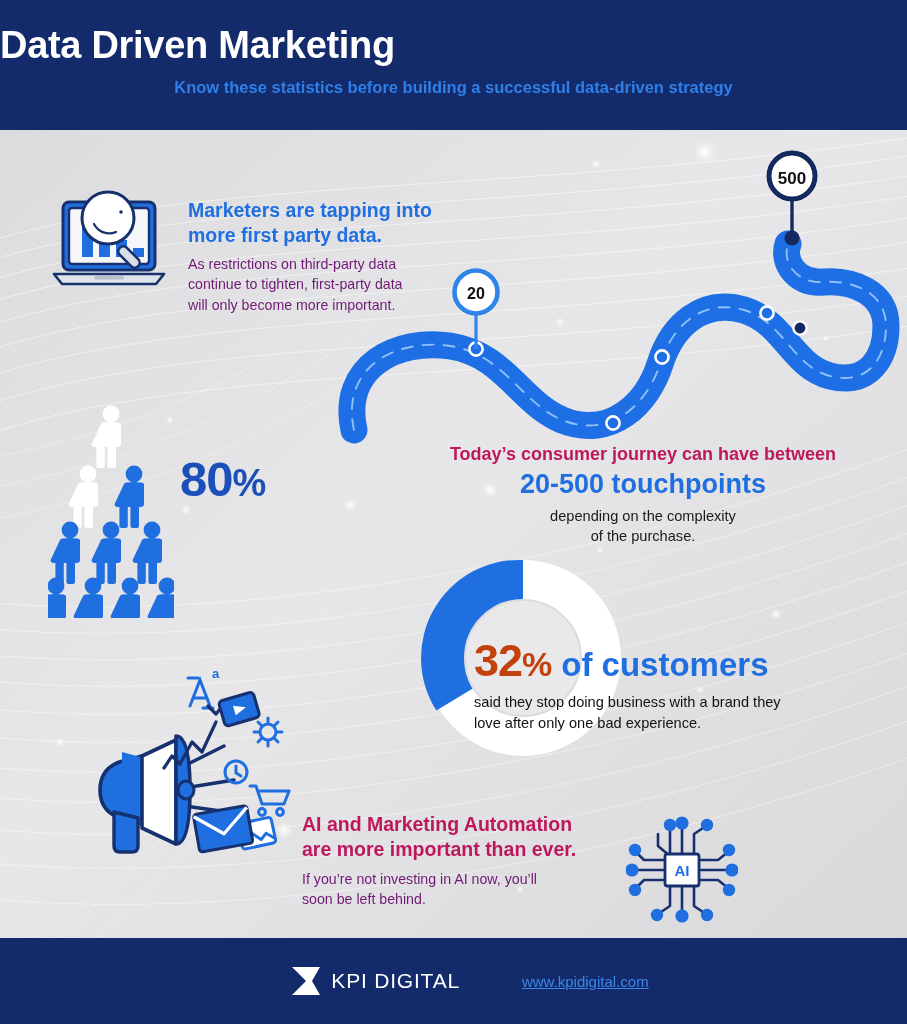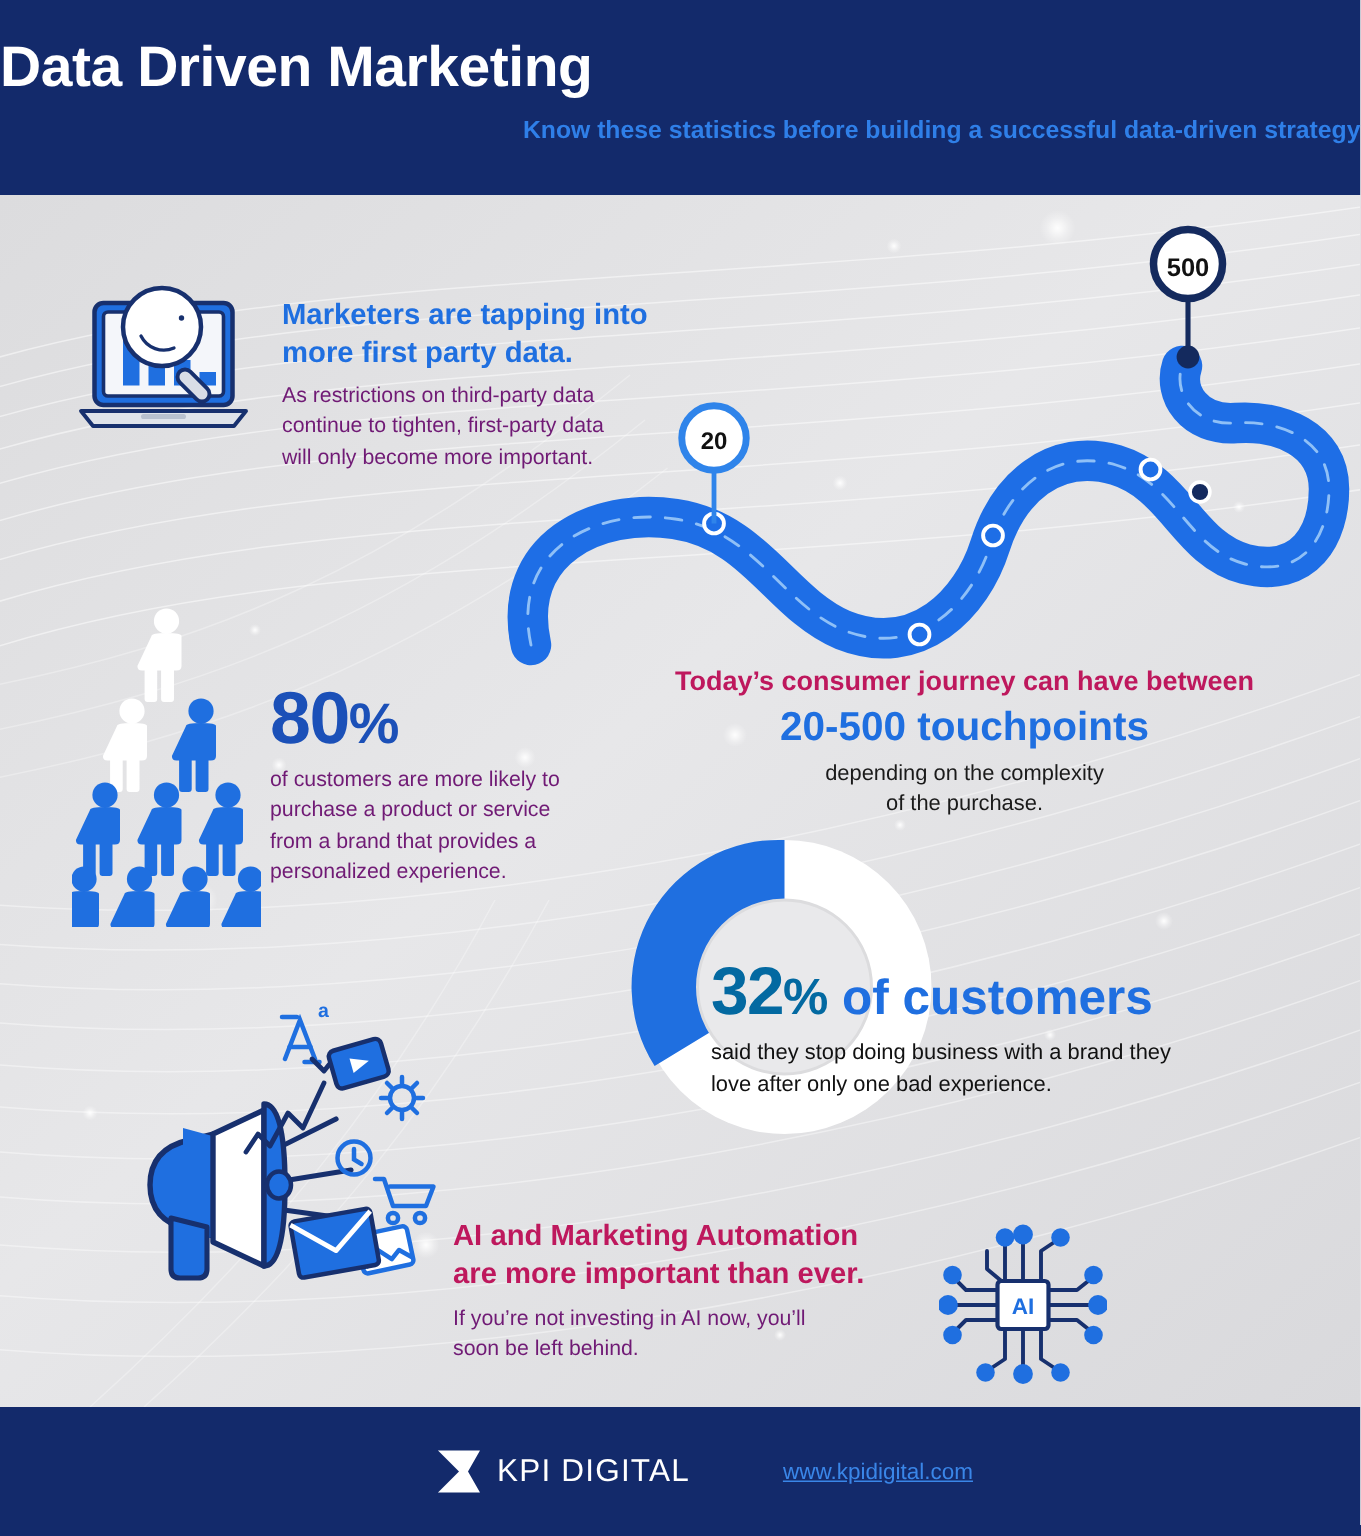--- a/index.html
+++ b/index.html
@@ -16,21 +16,21 @@
   
   .header {
     position: absolute; left: 0; top: 0; width: 907px; height: 130px;
     background: #132a6b; z-index: 30;
   }
   .header-title {
     position: absolute; left: 0; top: 24px; width: 907px; text-align: left;
     color: #ffffff; font-size: 38px; font-weight: bold; letter-spacing: -0.3px;
   }
   .header-sub {
-    position: absolute; left: 0; top: 78px; width: 907px; text-align: right;
+    position: absolute; left: 0; top: 78px; width: 907px; text-align: center;
     color: #2f7fe8; font-size: 16.5px; font-weight: bold;
   }
 
   
   .body-bg {
     position: absolute; left: 0; top: 130px; width: 907px; height: 808px;
     background: linear-gradient(150deg, #dddde0 0%, #e6e6e8 28%, #e1e1e3 58%, #dcdcde 100%);
     overflow: hidden;
   }
   .bg-svg { position: absolute; left: 0; top: 0; width: 907px; height: 808px; }
@@ -67,21 +67,21 @@
   .t-sub  { color: #1a1a1a; font-size: 14.6px; line-height: 1.4; margin-top: 4px; }
 
   
   #eighty-text { left: 180px; top: 455px; width: 240px; }
   .pct80 { color: #1b50b8; font-size: 49px; font-weight: bold; line-height: 1; letter-spacing: -1px; }
   .pct80 .sym { font-size: 38px; }
 
   
   #thirty-text { left: 474px; top: 638px; width: 400px; z-index: 14; }
   .pct32row { display: flex; align-items: baseline; white-space: nowrap; }
-  .pct32 { color: #0369a1; font-size: 45px; font-weight: bold; letter-spacing: -1px; line-height: 1; }
+  .pct32 { color: #c2410c; font-size: 45px; font-weight: bold; letter-spacing: -1px; line-height: 1; }
   .pct32 .sym { font-size: 34px; }
   .ofcust { color: #1f6fe0; font-size: 33px; font-weight: bold; margin-left: 10px; line-height: 1; }
   .p32 { color: #111; font-size: 14.6px; line-height: 1.42; margin-top: 9px; }
 
   
   #ai-text { left: 302px; top: 812px; width: 320px; }
   .ai-h { color: #be185d; font-size: 19.5px; font-weight: bold; line-height: 1.3; }
 
   
   .icon-wrap { position: absolute; z-index: 11; }
@@ -253,26 +253,20 @@
       <use href="#person" x="104" y="148" fill="#1f6fe0"></use>
       <use href="#person" x="8" y="204" fill="#1f6fe0"></use>
       <use href="#person" x="45" y="204" fill="#1f6fe0"></use>
       <use href="#person" x="82" y="204" fill="#1f6fe0"></use>
       <use href="#person" x="119" y="204" fill="#1f6fe0"></use>
     </svg>
   </div>
 
   <div class="blk" id="eighty-text">
     <div class="pct80"><span>80</span><span class="sym">%</span></div>
-    <div class="p-dark">
-      <span>of customers are more likely to</span><br>
-      <span>purchase a product or service</span><br>
-      <span>from a brand that provides a</span><br>
-      <span>personalized experience.</span>
-    </div>
   </div>
 
   <svg id="donut" width="212" height="212" viewBox="0 0 212 212">
     <circle cx="106" cy="106" r="98" fill="#ffffff"></circle>
     <path d="M 106 8 A 98 98 0 0 0 19.4 158.6 L 106 106 Z" fill="#1f6fe0"></path>
     <circle cx="106" cy="106" r="58" fill="#e9e9eb"></circle>
     <circle cx="106" cy="106" r="58" fill="none" stroke="#dcdcde" stroke-width="2"></circle>
   </svg>
 
   <div class="blk" id="thirty-text">

